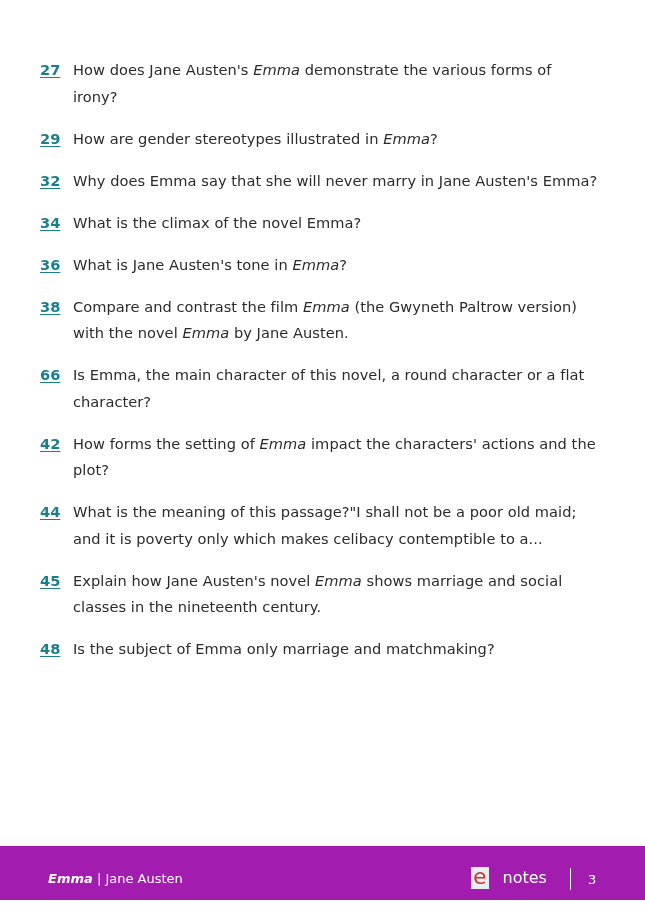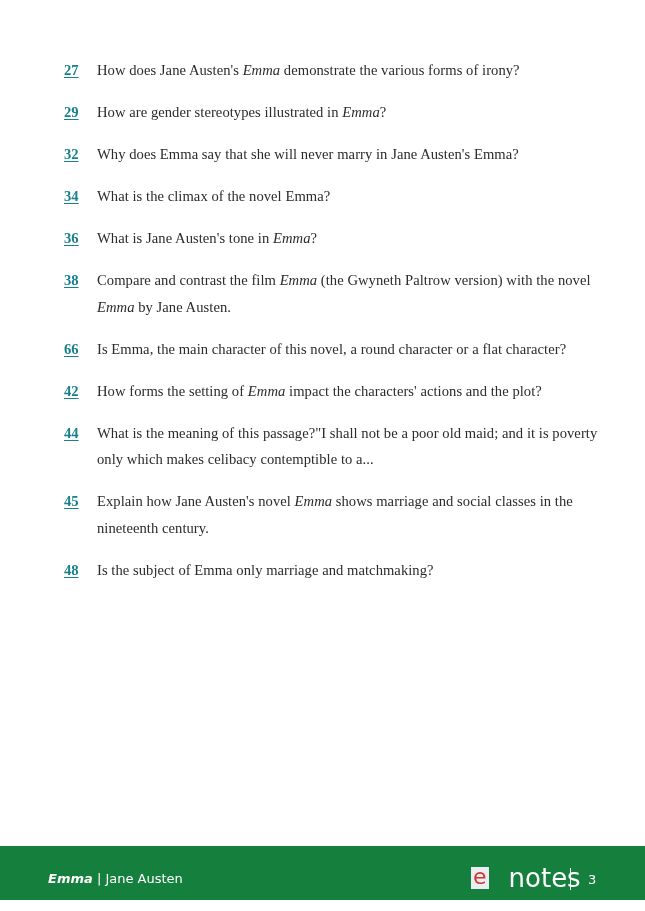--- a/index.html
+++ b/index.html
@@ -1,27 +1,27 @@
 <!DOCTYPE html>
 <html><head>
 <meta charset="utf-8">
 <style>
   html,body{margin:0;padding:0;}
   body{width:645px;height:911px;background:#ffffff;position:relative;overflow:hidden;font-family:"DejaVu Sans",sans-serif;color:#2b2b2b;}
-  .list{position:absolute;left:64px;top:57px;width:560px;font-family:Liberation Serif, serif;}
+  .list{position:absolute;left:40px;top:57px;width:560px;}
   .item{display:flex;align-items:flex-start;font-size:14.6px;line-height:26.5px;margin-bottom:15.5px;}
   .num{width:33px;flex:0 0 33px;font-weight:bold;color:#17808c;text-decoration:underline;text-underline-offset:2px;}
   .txt{flex:1;letter-spacing:0.05px;}
   .txt i{font-style:italic;}
-  .footer{position:absolute;left:0;top:846px;width:645px;height:54px;background:#15803d;color:#ffffff;text-align:right;}
+  .footer{position:absolute;left:0;top:846px;width:645px;height:54px;background:#a21caf;color:#ffffff;text-align:right;}
   .ft-left{position:absolute;left:48px;top:25px;font-size:13px;}
   .ft-left b{font-style:italic;font-weight:bold;}
   .logo{position:absolute;left:471px;top:20px;display:flex;align-items:center;height:24px;}
   .logo-e{background:#e9eef2;color:#d3342c;font-size:22px;line-height:20px;height:22px;padding:0 2px;display:inline-block;}
-  .logo-notes{color:#ffffff;font-size:26px;margin-left:20px;line-height:22px;}
+  .logo-notes{color:#ffffff;font-size:16px;margin-left:14px;line-height:22px;}
   .sep{position:absolute;left:570px;top:22px;width:1px;height:22px;background:#ffffff;}
   .page{position:absolute;left:588px;top:26px;font-size:13px;}
 </style>
 </head>
 <body>
 
 <div class="list" id="qlist">
     <div class="item">
       <a class="num">27</a>
       <div class="txt"><span>How does Jane Austen's </span><i>Emma</i><span> demonstrate the various forms of irony?</span></div>

